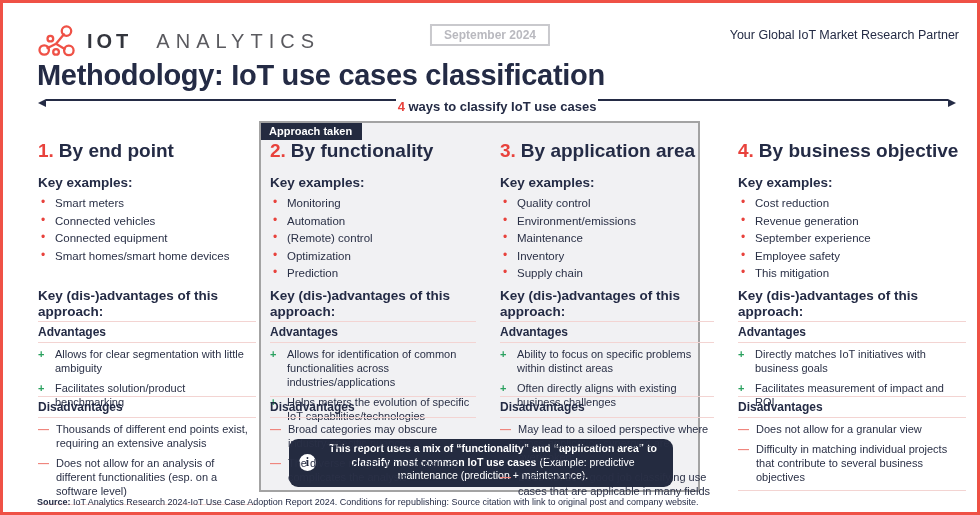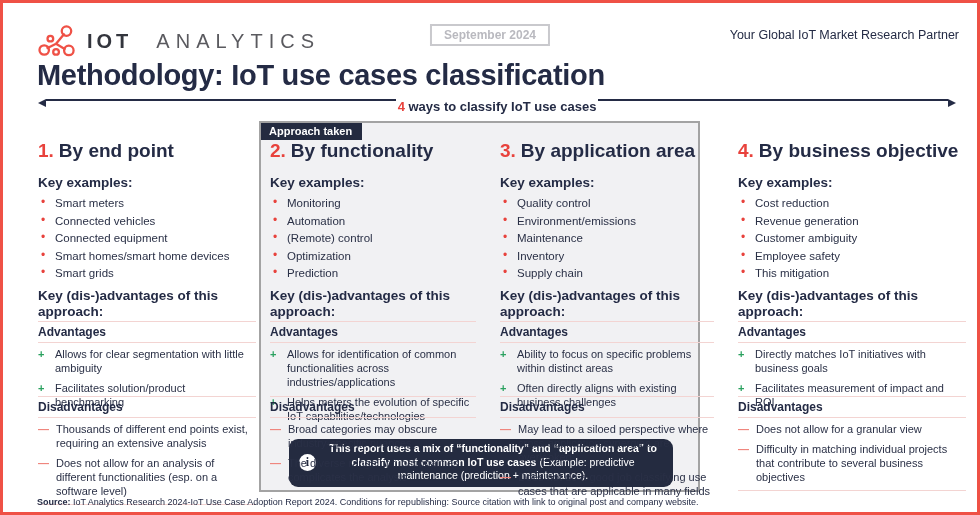--- a/index.html
+++ b/index.html
@@ -138,21 +138,20 @@
   </div>
 
   <div class="col col-1">
     <div class="col-head"><span class="num">1.</span><span>By end point</span></div>
     <div class="examples-label">Key examples:</div>
     <ul class="examples">
         <li>Smart meters</li>
         <li>Connected vehicles</li>
         <li>Connected equipment</li>
         <li>Smart homes/smart home devices</li>
-        <li>Smart grids</li>
       </ul>
     <div class="advblock">
       <div class="advblock-heading">Key (dis-)advantages of this approach:</div>
       <div class="sec sec-adv">
         <div class="rule"></div>
         <div class="sec-h">Advantages</div>
         <div class="rule"></div>
         <ul class="points">
             <li>
               <span class="glyph">+</span>
@@ -272,21 +271,21 @@
       </div>
     </div>
   </div>
 
   <div class="col col-4">
     <div class="col-head"><span class="num">4.</span><span>By business objective</span></div>
     <div class="examples-label">Key examples:</div>
     <ul class="examples">
         <li>Cost reduction</li>
         <li>Revenue generation</li>
-        <li>Customer ambiguity</li>
+        <li>September experience</li>
         <li>Employee safety</li>
         <li>This mitigation</li>
       </ul>
     <div class="advblock">
       <div class="advblock-heading">Key (dis-)advantages of this approach:</div>
       <div class="sec sec-adv">
         <div class="rule"></div>
         <div class="sec-h">Advantages</div>
         <div class="rule"></div>
         <ul class="points">

